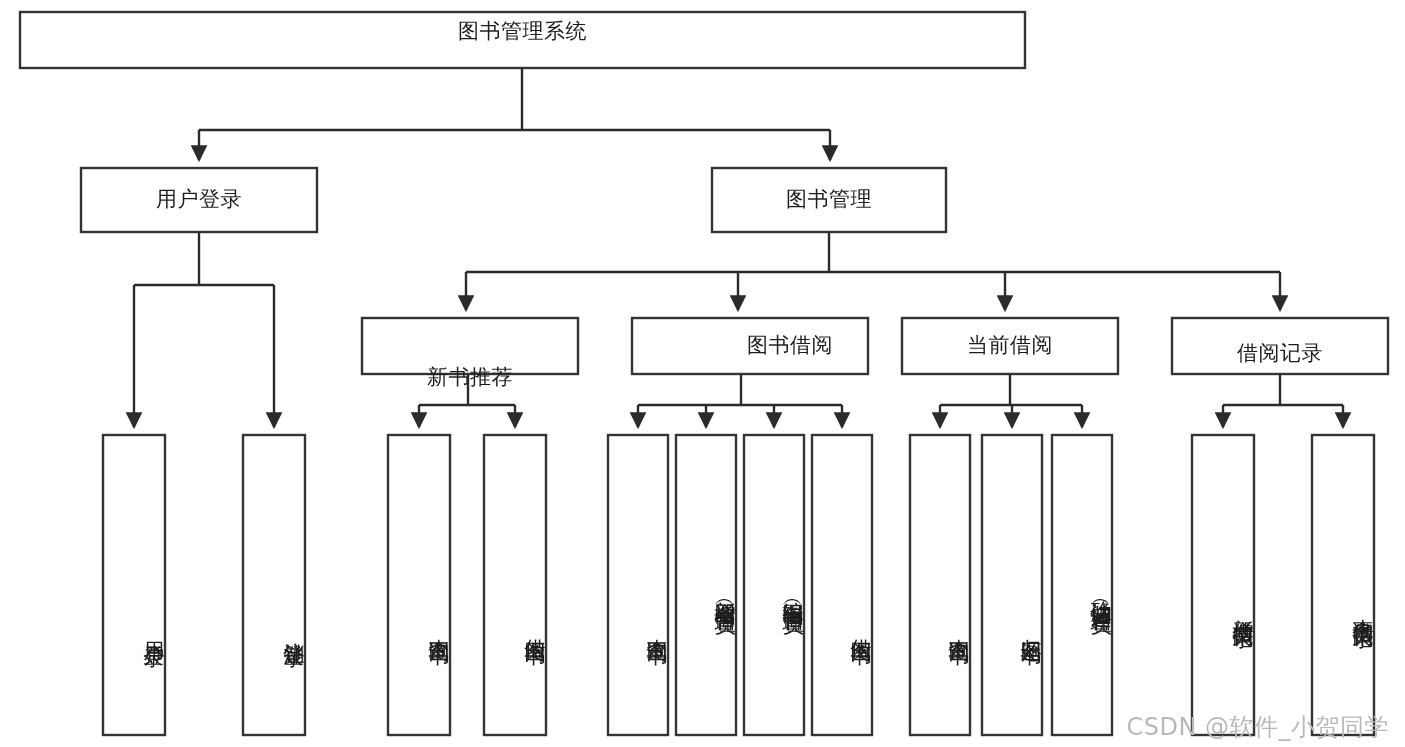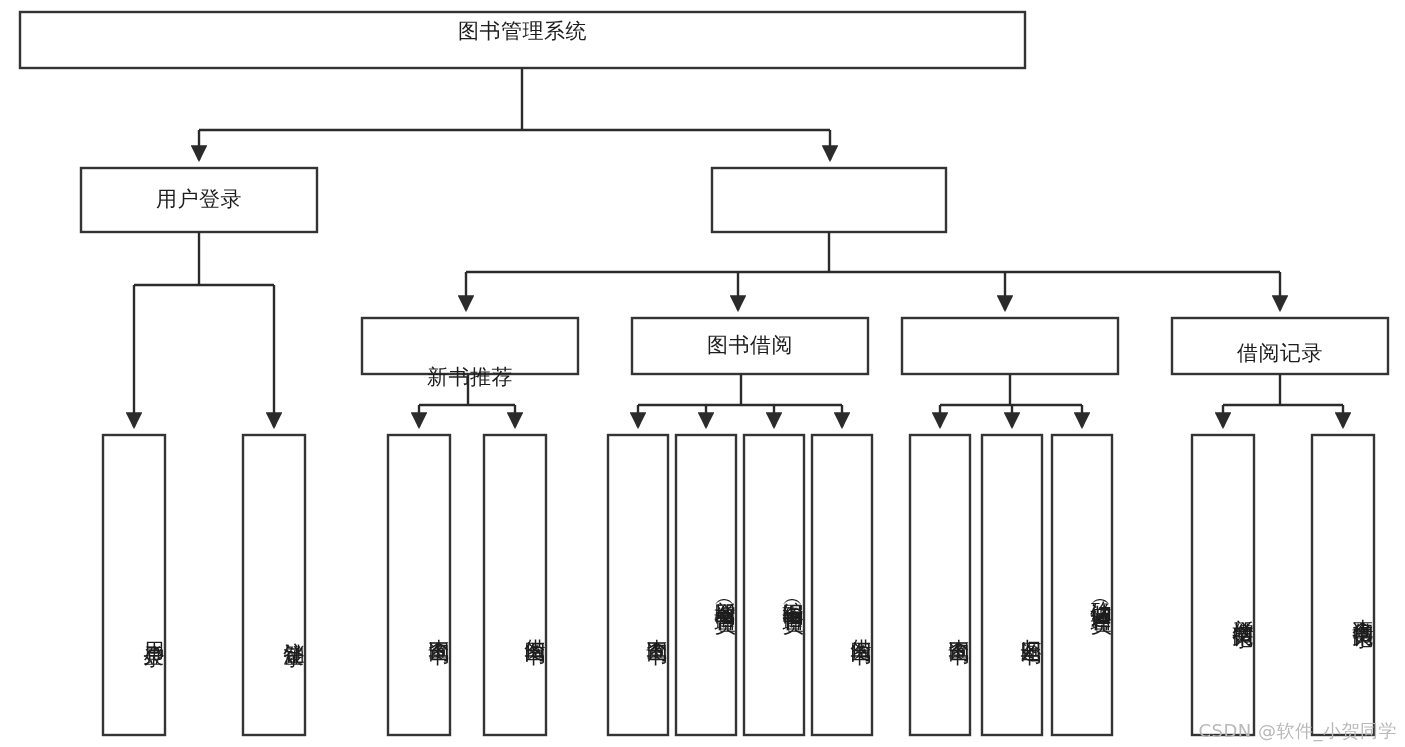--- a/index.html
+++ b/index.html
@@ -65,24 +65,24 @@
     white-space: nowrap;
     pointer-events: none;
     padding-top: 6px;
   }
   .node-hit {
     position: absolute;
     background: transparent;
   }
   .watermark {
     position: absolute;
-    right: 8px;
+    right: 16px;
     bottom: 4px;
     color: #b9b9b9;
-    font-size: 18px;
+    font-size: 24px;
     letter-spacing: 0.5px;
     white-space: nowrap;
     user-select: none;
   }
 </style>
 </head>
 <body>
 
 <div id="canvas">
 
@@ -158,23 +158,25 @@
 
     <path class="conn" d="M 1280 374 L 1280 405"></path>
     <path class="conn" d="M 1223 405 L 1343 405"></path>
     <path class="conn" d="M 1223 405 L 1223 427" marker-end="url(#arrow)"></path>
     <path class="conn" d="M 1343 405 L 1343 427" marker-end="url(#arrow)"></path>
   </svg>
 
   <div class="node-label-h" style="left:20px; top:12px; width:1005px; height:40px;">图书管理系统</div>
 
   <div class="node-label-h" style="left:81px; top:168px; width:236px; height:64px;">用户登录</div>
+  <div class="node-label-h" style="left:712px; top:168px; width:234px; height:64px;">图书管理</div>
 
   <div class="node-label-h" style="left:362px; top:318px; width:216px; height:56px;margin-top:32px;">新书推荐</div>
-  <div class="node-label-h" style="left:632px; top:318px; width:236px; height:56px;">图书借阅</div>
+  <div class="node-label-h" style="left:632px; top:318px; width:236px; height:56px;padding-left:40px;">图书借阅</div>
+  <div class="node-label-h" style="left:902px; top:318px; width:216px; height:56px;">当前借阅</div>
   <div class="node-label-h" style="left:1172px; top:318px; width:216px; height:72px;">借阅记录</div>
 
   <div class="node-label-v" style="left:103px; top:510px; width:62px; height:225px;">用户登录</div>
   <div class="node-label-v" style="left:243px; top:510px; width:62px; height:225px;">注销登录</div>
 
   <div class="node-label-v" style="left:388px; top:505px; width:62px; height:230px;">查询图书</div>
   <div class="node-label-v" style="left:484px; top:505px; width:62px; height:230px;">借阅图书</div>
 
   <div class="node-label-v" style="left:608px; top:505px; width:60px; height:230px;">查询图书</div>
   <div class="node-label-v" style="left:676px; top:438px; width:60px; height:297px;">新增图书（管理员）</div>

